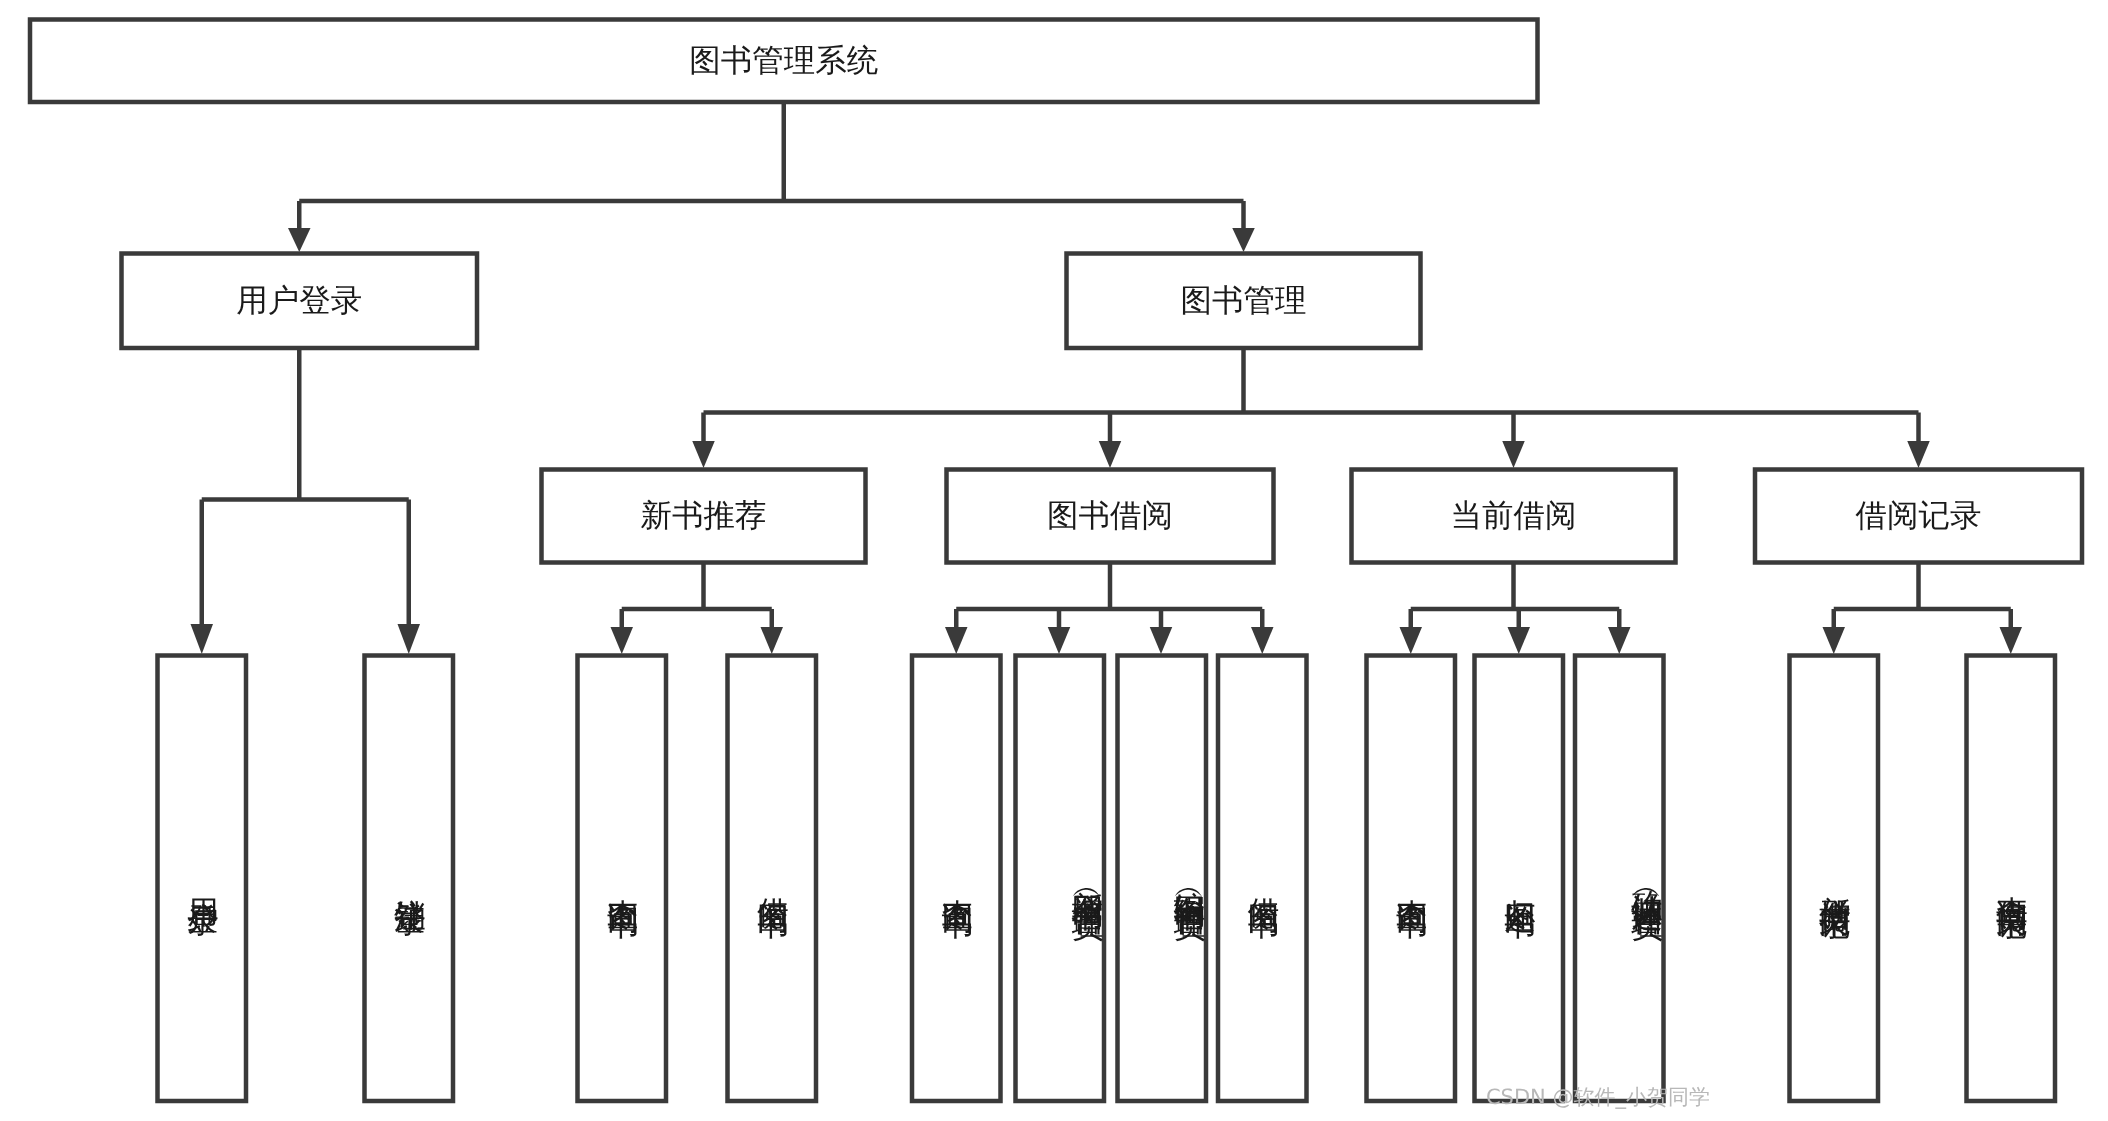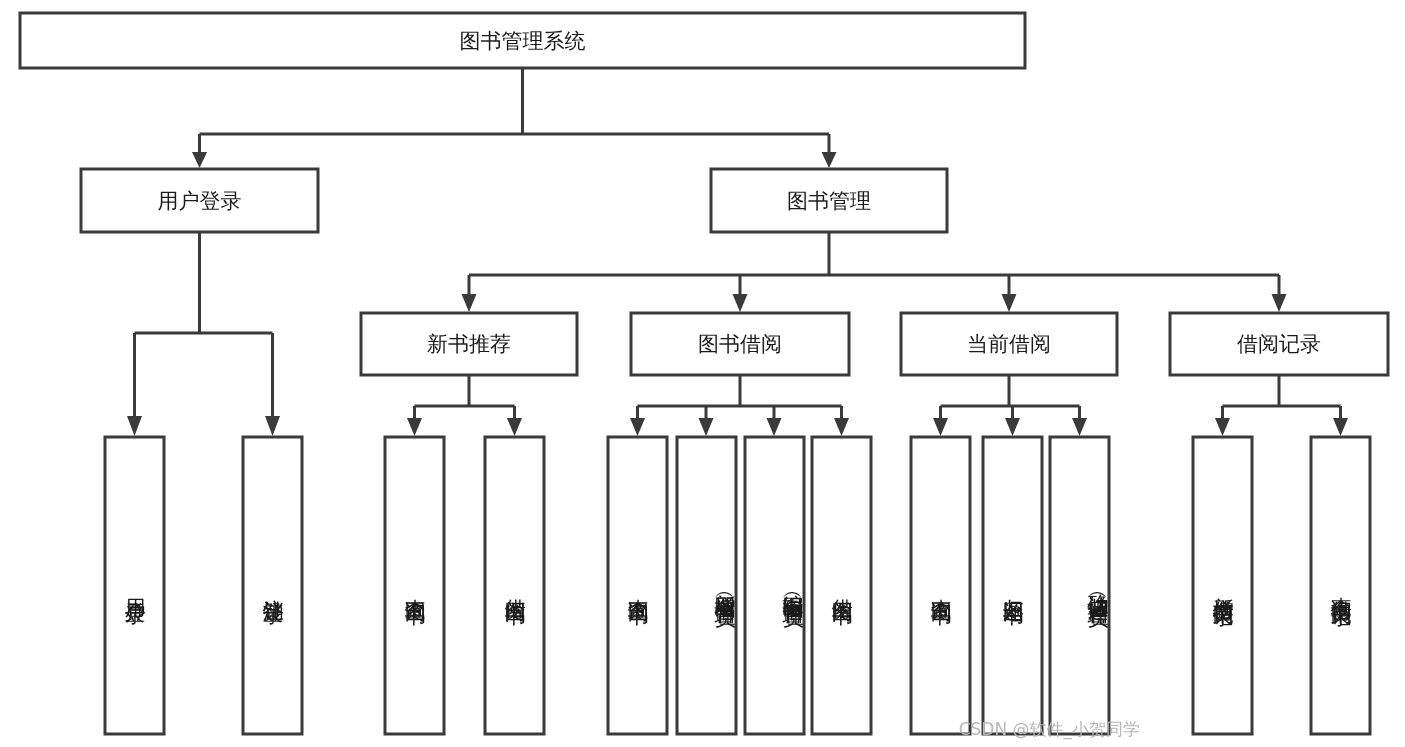--- a/index.html
+++ b/index.html
@@ -63,21 +63,21 @@
     justify-content: center;
     white-space: nowrap;
     pointer-events: none;
     user-select: none;
   }
   #watermark {
     position: absolute;
     right: 10px;
     bottom: 6px;
     font-family: "DejaVu Sans", "Liberation Sans", sans-serif;
-    font-size: 17px;
+    font-size: 14px;
     color: #b8b8b8;
     white-space: nowrap;
     user-select: none;
   }
 </style>
 </head>
 <body>
 
 <div id="diagram-root">
 

